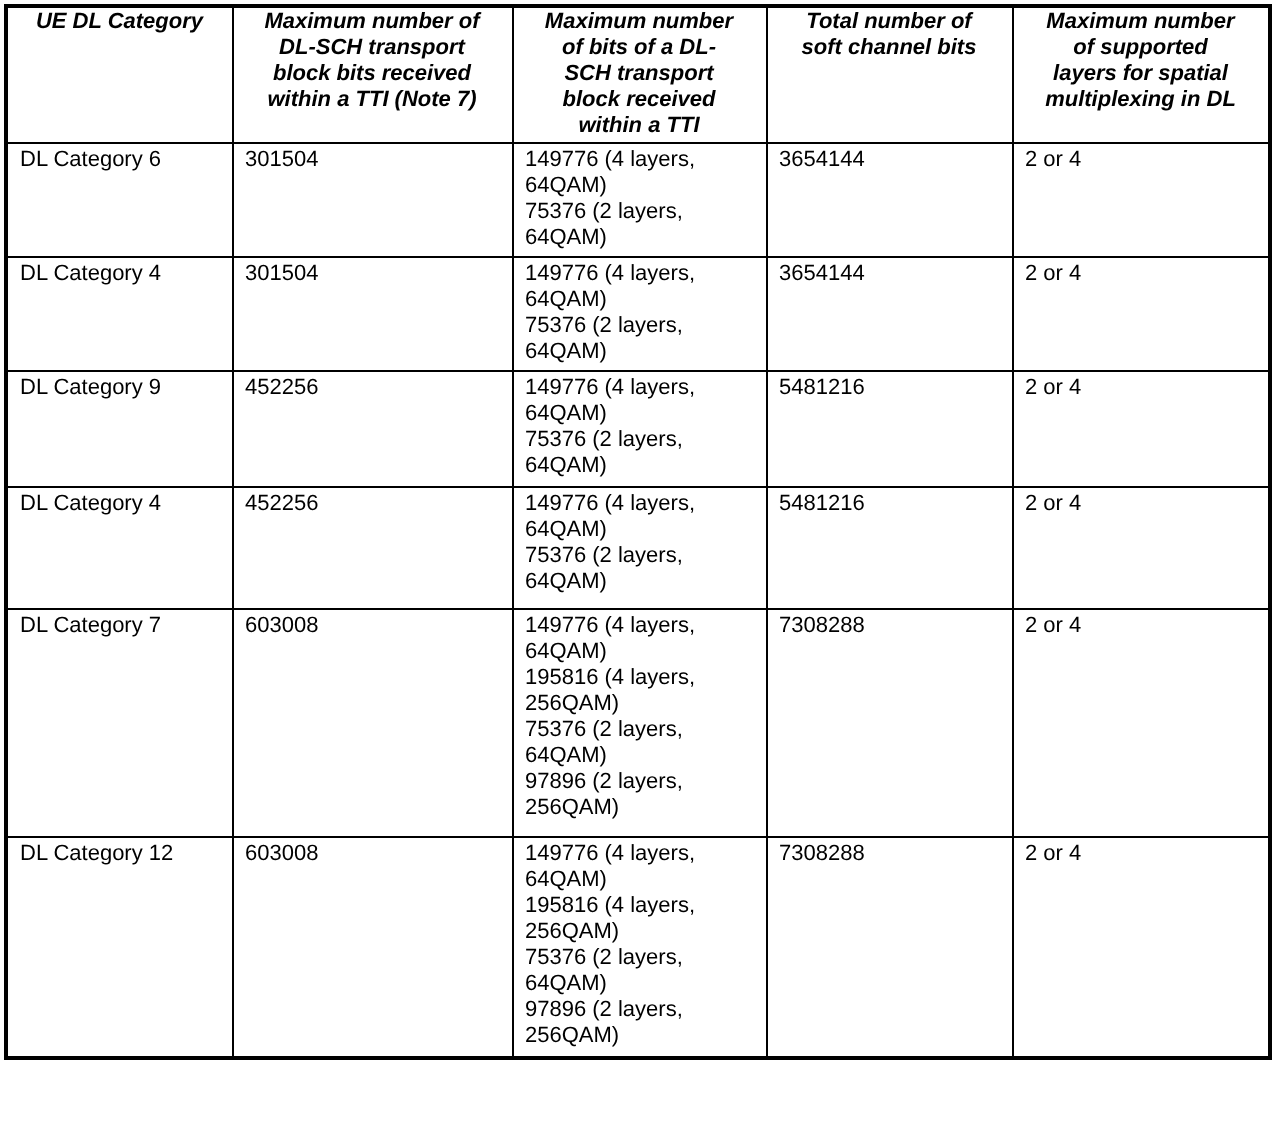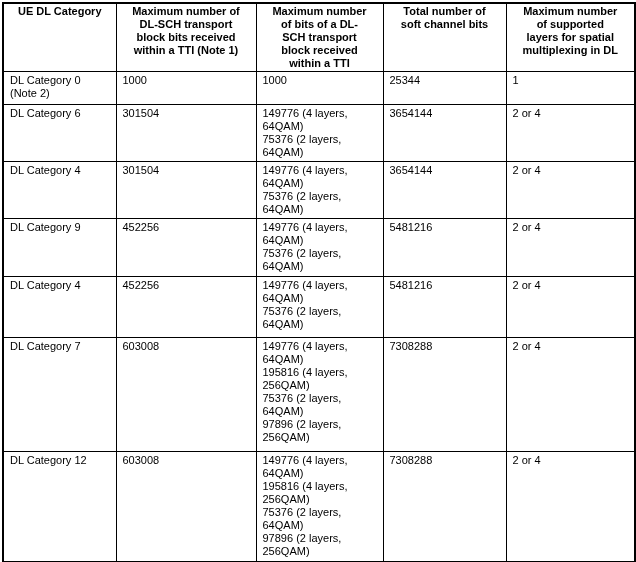--- a/index.html
+++ b/index.html
@@ -34,21 +34,21 @@
   }
   table.spec th {
     font-weight: bold;
     text-align: center;
     padding: 1px 2px;
   }
   table.spec td {
     text-align: left;
     padding: 2px 4px 2px 6px;
   }
-  tr.h68  { height: 68px; }
+  tr.h68  { height: 68px; font-style: italic; }
   tr.h33  { height: 33px; }
   tr.h56  { height: 56px; }
   tr.h57  { height: 57px; }
   tr.h58  { height: 58px; margin-left: 12px; }
   tr.h61  { height: 61px; }
   tr.h114 { height: 114px; }
   tr.h110 { height: 110px; margin-top: 32px; }
 </style>
 </head>
 <body>
@@ -61,43 +61,35 @@
       <col style="width:127px">
       <col style="width:123px">
       <col style="width:129px">
     </colgroup>
     <thead>
       <tr class="h68">
         <th>UE DL Category</th>
         <th>Maximum number of
 DL-SCH transport
 block bits received
-within a TTI (Note 1)</th>
+within a TTI (Note 7)</th>
         <th>Maximum number
 of bits of a DL-
 SCH transport
 block received
 within a TTI</th>
         <th>Total number of
 soft channel bits</th>
         <th>Maximum number
 of supported
 layers for spatial
 multiplexing in DL</th>
       </tr>
     </thead>
     <tbody>
-      <tr class="h33">
-        <td>DL Category 0
-(Note 2)</td>
-        <td>1000</td>
-        <td>1000</td>
-        <td>25344</td>
-        <td>1</td>
-      </tr>
       <tr class="h56">
         <td>DL Category 6</td>
         <td>301504</td>
         <td>149776 (4 layers,
 64QAM)
 75376 (2 layers,
 64QAM)</td>
         <td>3654144</td>
         <td>2 or 4</td>
       </tr>

